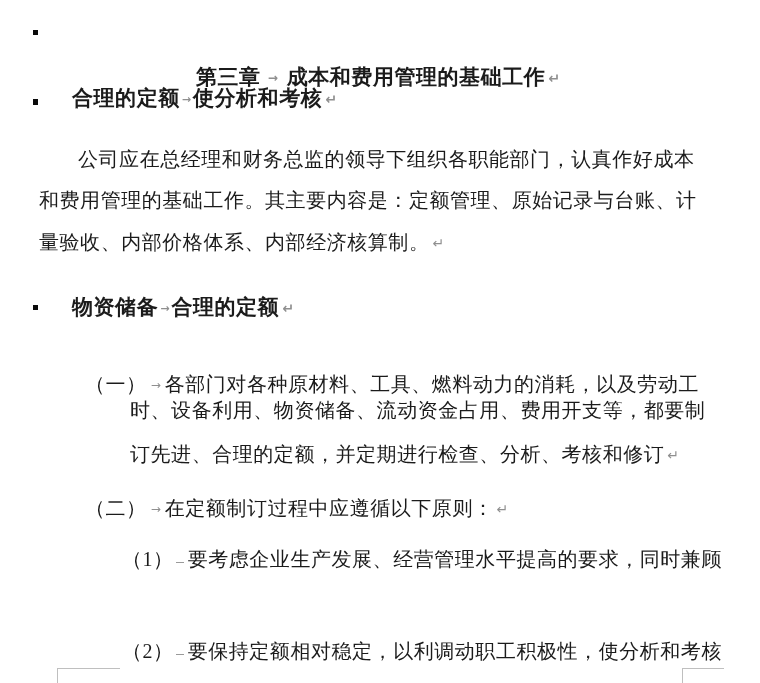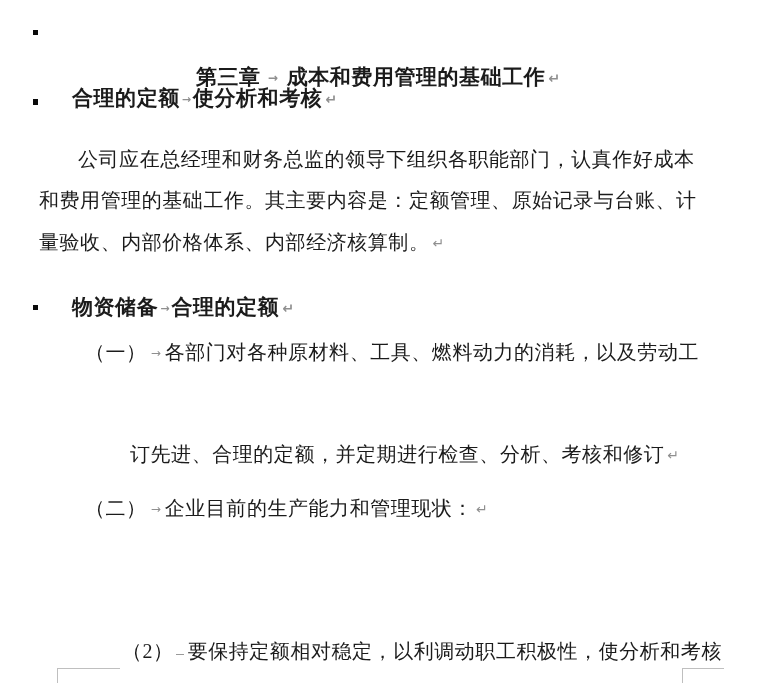--- a/index.html
+++ b/index.html
@@ -39,21 +39,21 @@
     position:absolute;height:15px;
     border-top:1px solid #bfbfbf;border-left:1px solid #bfbfbf;
   }
   
   .t-chapter{top:22px;left:196px;margin-top:43px;}
   .t-h11{top:86px;left:72px;}
   .t-p11a{top:147px;left:78px;}
   .t-p11b{top:188px;left:39px;}
   .t-p11c{top:230px;left:39px;}
   .t-h12{top:295px;left:72px;}
-  .t-c1a{top:340px;left:85px;text-align:center;}
+  .t-c1a{top:372px;left:85px;text-align:center;}
   .t-c1b{top:398px;left:130px;}
   .t-c1c{top:442px;left:130px;}
   .t-c2{top:496px;left:85px;}
   .t-pt1a{top:547px;left:122px;}
   .t-pt1b{top:588px;left:167px;}
   .t-pt2{top:639px;left:122px;font-family:Liberation Serif, serif;}
   .b1{top:30px;left:33px;}
   .b2{top:99px;left:33px;height:6px;}
   .b3{top:305px;left:33px;}
   .crop-left{left:57px;top:668px;width:62px;}
@@ -85,28 +85,34 @@
   </div>
 
   <span class="bullet b3"></span>
   <div class="line bold t-h12">
     <span>物资储备</span><span class="tab small">→</span><span>合理的定额</span><span class="pilcrow">↵</span>
   </div>
 
   <div class="line t-c1a">
     <span>（一）</span><span class="tab">→</span><span>各部门对各种原材料、工具、燃料动力的消耗，以及劳动工</span>
   </div>
+  <div class="line t-c1b">
+    <span>时、设备利用、物资储备、流动资金占用、费用开支等，都要制</span>
+  </div>
   <div class="line t-c1c">
     <span>订先进、合理的定额，并定期进行检查、分析、考核和修订</span><span class="pilcrow">↵</span>
   </div>
 
   <div class="line t-c2">
-    <span>（二）</span><span class="tab">→</span><span>企业目前的生产能力和管理现状：</span><span class="pilcrow">↵</span>
+    <span>（二）</span><span class="tab">→</span><span>在定额制订过程中应遵循以下原则：</span><span class="pilcrow">↵</span>
   </div>
 
+  <div class="line t-pt1a">
+    <span>（1）</span><span class="dash"></span><span>要考虑企业生产发展、经营管理水平提高的要求，同时兼顾</span>
+  </div>
 
   <div class="line t-pt2">
     <span>（2）</span><span class="dash"></span><span>要保持定额相对稳定，以利调动职工积极性，使分析和考核</span>
   </div>
 
   <div class="crop crop-left"></div>
   <div class="crop crop-right"></div>
 
 </div>
 

